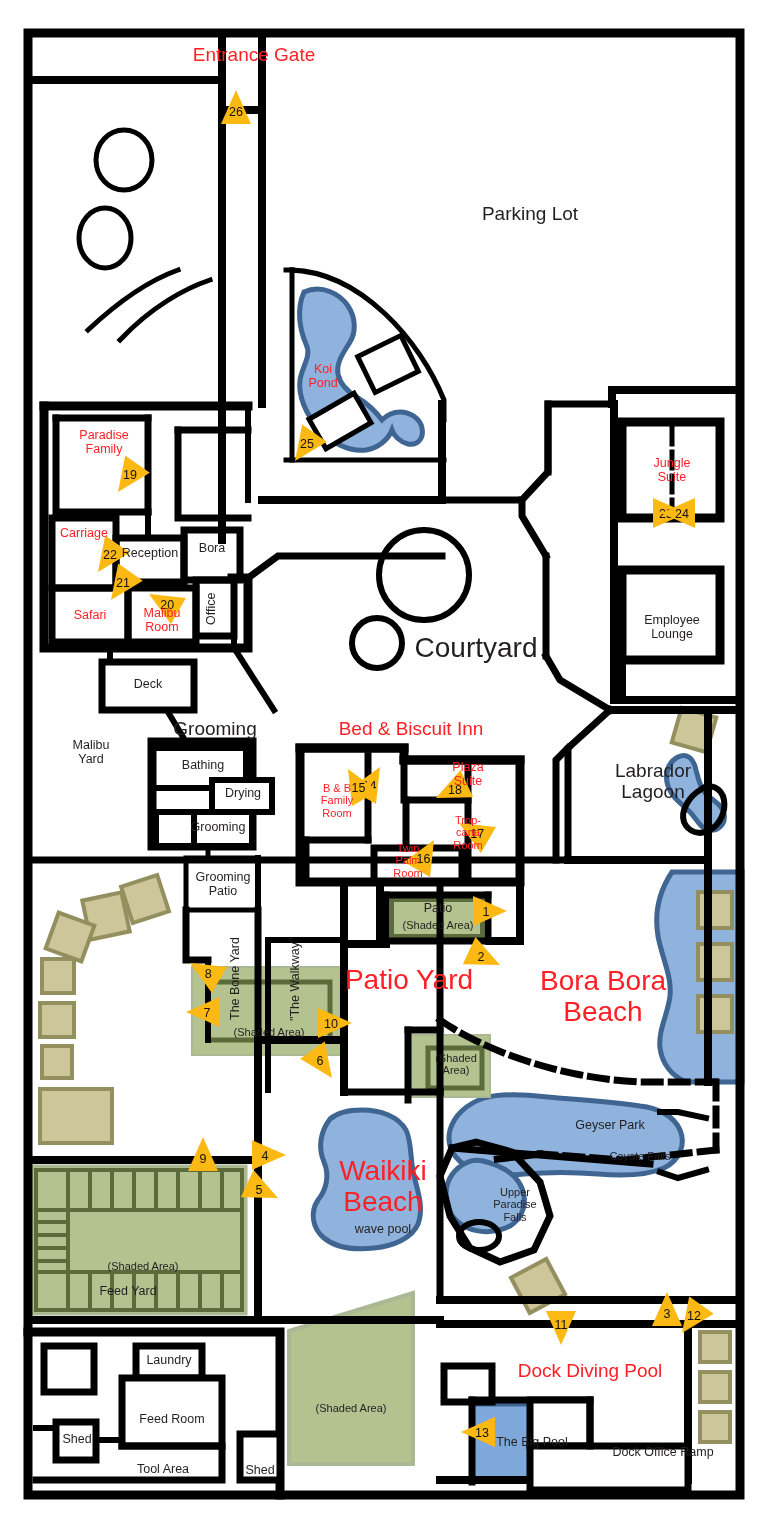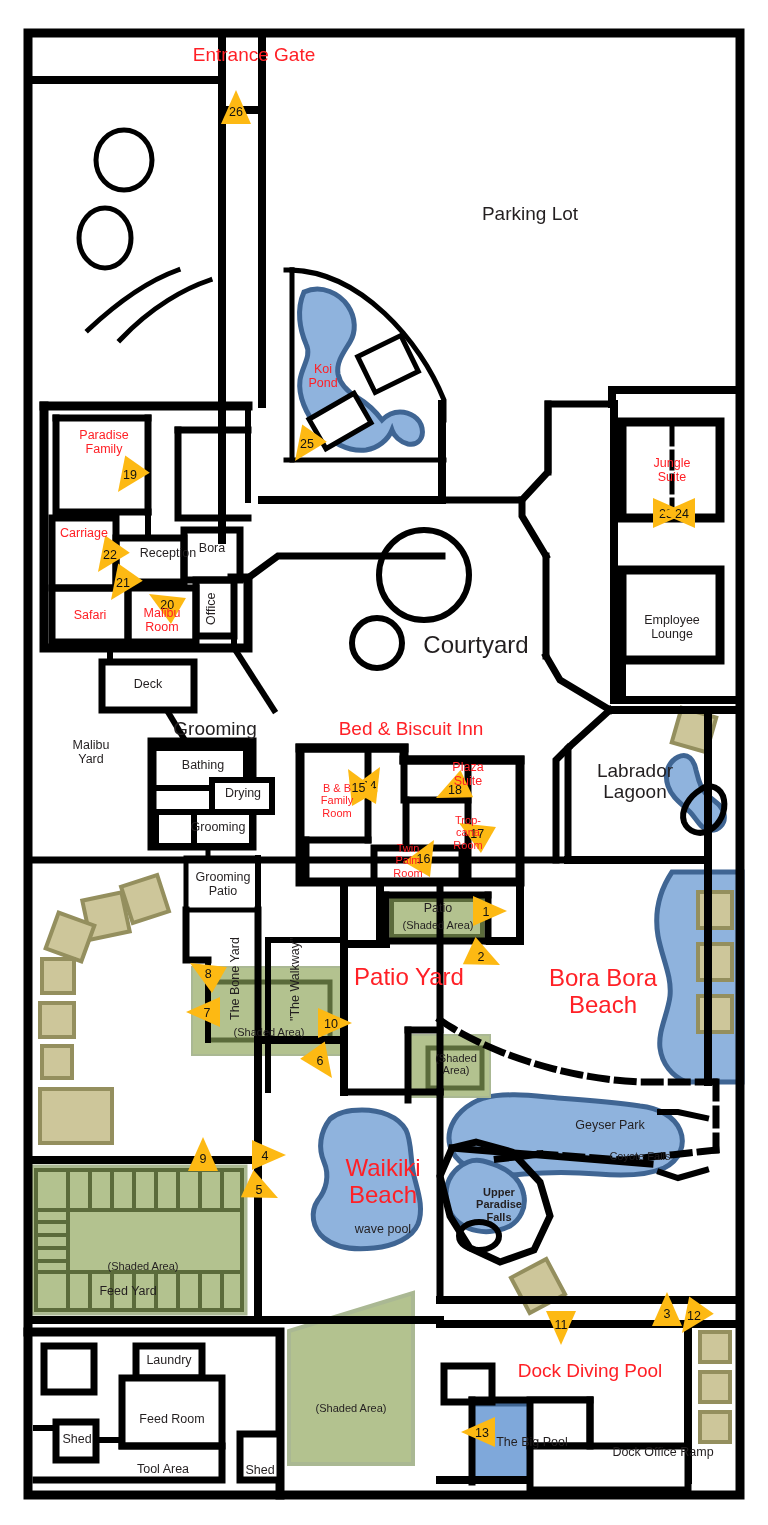--- a/index.html
+++ b/index.html
@@ -28,21 +28,21 @@
     position: absolute;
     color: #231f20;
     line-height: 1.12;
     text-align: center;
     white-space: pre-line;
     pointer-events: none;
     -webkit-font-smoothing: antialiased;
   }
   .lbl.red { color: #ff2026; }
   .lbl.big { font-size: 19px; font-weight: 400; }
-  .lbl.huge { font-size: 24px; }
+  .lbl.huge { font-size: 28px; }
   .lbl.small { font-size: 12.5px; }
   .lbl.tiny { font-size: 11px; }
   .lbl.vert {
     writing-mode: vertical-rl;
     transform: rotate(180deg);
     text-align: center;
   }
   
   #logo {
     position: absolute;
@@ -456,28 +456,28 @@
   <div class="lbl red small" style="left:298px; top:362px; width:50px;">Koi
 Pond</div>
   <div class="lbl red huge" style="left:344px; top:964px; width:130px;">Patio Yard</div>
   <div class="lbl red huge" style="left:528px; top:965px; width:150px;">Bora Bora
 Beach</div>
   <div class="lbl red huge" style="left:330px; top:1155px; width:106px;">Waikiki
 Beach</div>
   <div class="lbl red big" style="left:500px; top:1360px; width:180px;">Dock Diving Pool</div>
 
   <div class="lbl big" style="left:452px; top:203px; width:156px;">Parking Lot</div>
-  <div class="lbl small" style="left:132px; top:546px; width:72px;text-align:center;">Reception</div>
+  <div class="lbl small" style="left:114px; top:546px; width:72px;text-align:center;">Reception</div>
   <div class="lbl small" style="left:186px; top:541px; width:52px;">Bora</div>
   <div class="lbl small vert" style="left:204px; top:586px; height:46px; width:20px;">Office</div>
   <div class="lbl small" style="left:114px; top:677px; width:68px;">Deck</div>
   <div class="lbl huge" style="left:386px; top:632px; width:180px;">Courtyard</div>
   <div class="lbl small" style="left:632px; top:613px; width:80px;">Employee
 Lounge</div>
-  <div class="lbl big" style="left:582px; top:760px; width:106px;">Labrador
+  <div class="lbl big" style="left:600px; top:760px; width:106px;">Labrador
 Lagoon</div>
   <div class="lbl small" style="left:56px; top:738px; width:70px;">Malibu
 Yard</div>
   <div class="lbl big" style="left:160px; top:718px; width:110px;">Grooming</div>
   <div class="lbl small" style="left:162px; top:758px; width:82px;">Bathing</div>
   <div class="lbl small" style="left:216px; top:786px; width:54px;">Drying</div>
   <div class="lbl small" style="left:186px; top:820px; width:64px;">Grooming</div>
   <div class="lbl small" style="left:186px; top:870px; width:74px;">Grooming
 Patio</div>
   <div class="lbl small vert" style="left:228px; top:934px; height:90px; width:20px;">The Bone Yard</div>
@@ -485,21 +485,21 @@
   <div class="lbl tiny" style="left:222px; top:1026px; width:94px;">(Shaded Area)</div>
   <div class="lbl small" style="left:408px; top:901px; width:60px;">Patio</div>
   <div class="lbl tiny" style="left:398px; top:919px; width:80px;">(Shaded Area)</div>
   <div class="lbl tiny" style="left:430px; top:1052px; width:52px;">(Shaded
 Area)</div>
   <div class="lbl small" style="left:344px; top:1222px; width:78px;">wave pool</div>
   <div class="lbl small" style="left:88px; top:1237px; width:80px;margin-top:47px;">Feed Yard</div>
   <div class="lbl tiny" style="left:96px; top:1260px; width:94px;">(Shaded Area)</div>
   <div class="lbl small" style="left:562px; top:1118px; width:96px;">Geyser Park</div>
   <div class="lbl tiny" style="left:600px; top:1150px; width:80px;">Coyote Falls</div>
-  <div class="lbl tiny" style="left:468px; top:1186px; width:62px;font-weight:bold;">Upper
+  <div class="lbl tiny" style="left:484px; top:1186px; width:62px;">Upper
 Paradise
 Falls</div>
   <div class="lbl small" style="left:134px; top:1353px; width:70px;">Laundry</div>
   <div class="lbl small" style="left:128px; top:1412px; width:88px;">Feed Room</div>
   <div class="lbl small" style="left:58px; top:1432px; width:38px;">Shed</div>
   <div class="lbl small" style="left:124px; top:1462px; width:78px;">Tool Area</div>
   <div class="lbl small" style="left:240px; top:1463px; width:40px;">Shed</div>
   <div class="lbl tiny" style="left:304px; top:1402px; width:94px;">(Shaded Area)</div>
   <div class="lbl small" style="left:490px; top:1435px; width:84px;">The Big Pool</div>
   <div class="lbl small" style="left:598px; top:1445px; width:130px;">Dock Office Ramp</div>

